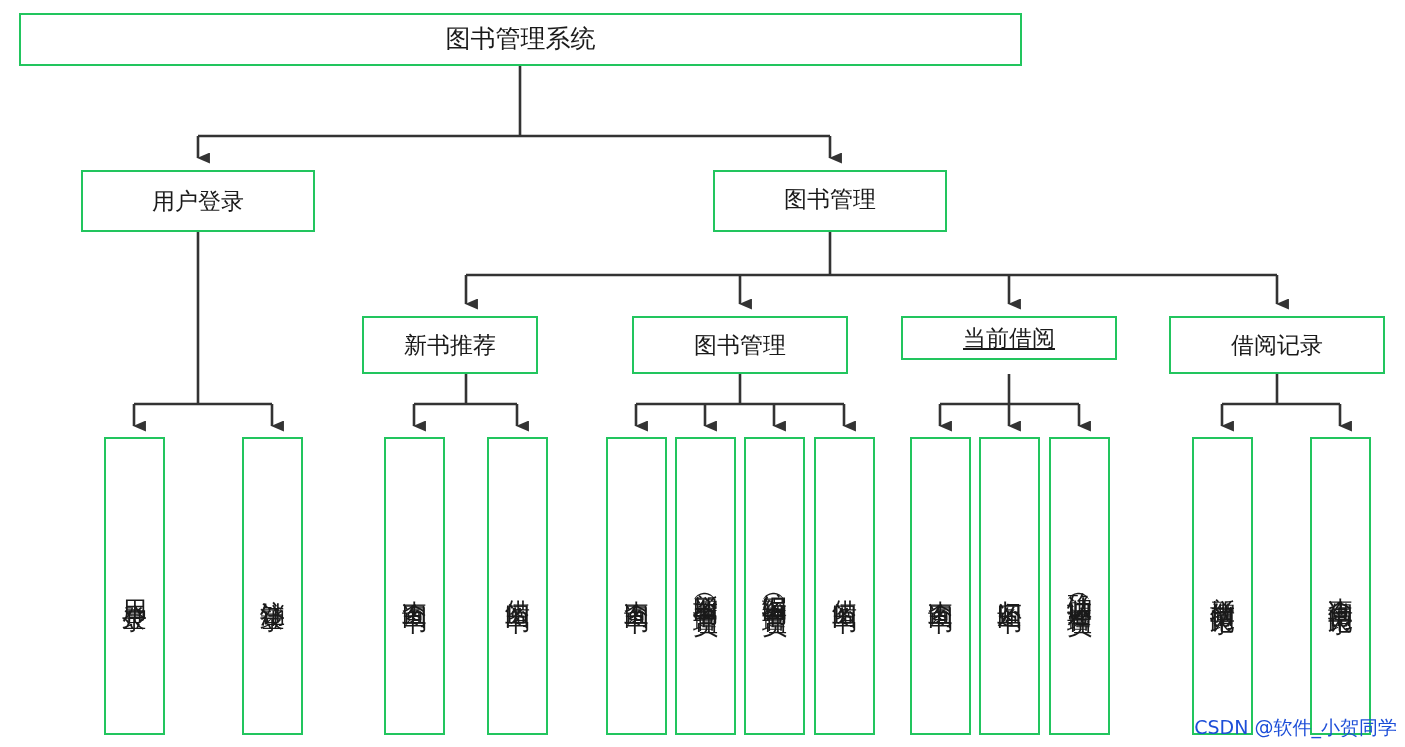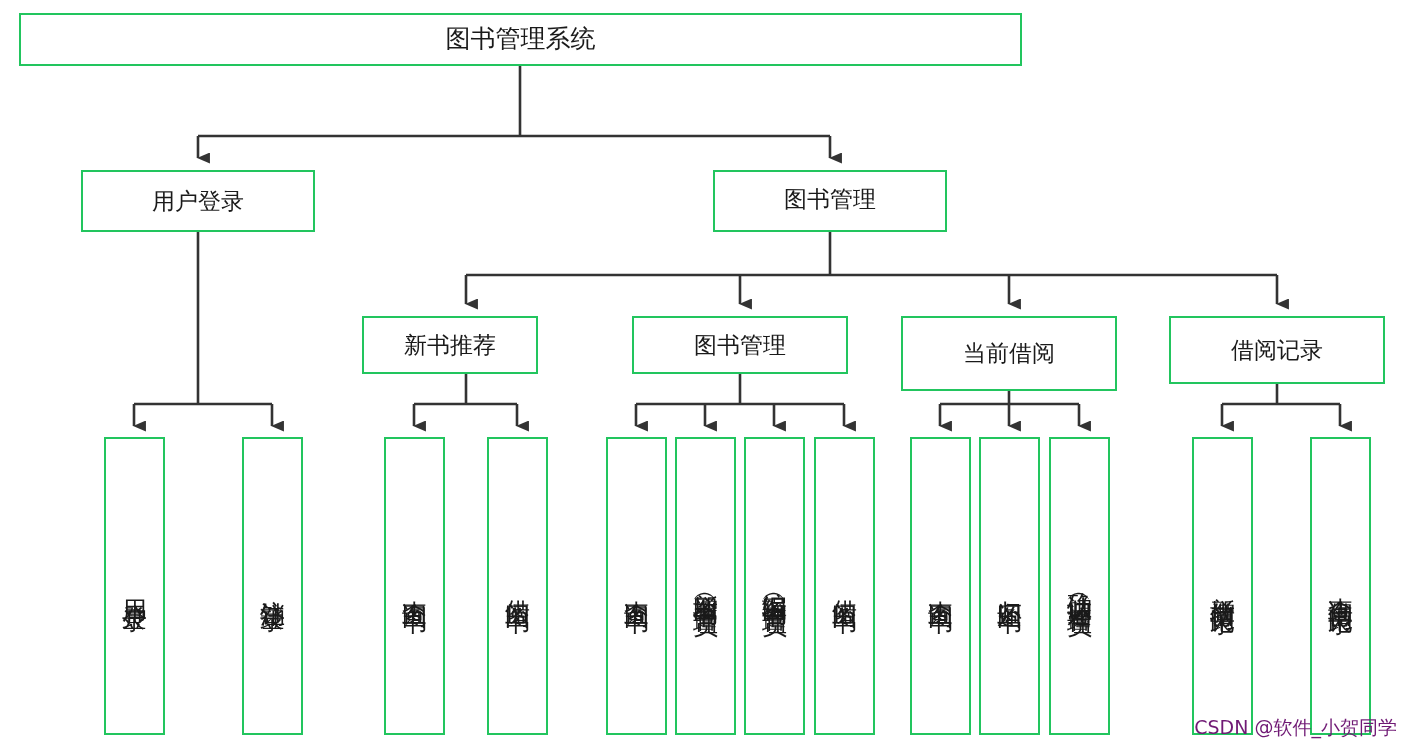--- a/index.html
+++ b/index.html
@@ -56,21 +56,21 @@
     font-size: 25px;
     letter-spacing: 3px;
     line-height: 1;
     white-space: nowrap;
   }
   #watermark {
     position: absolute;
     right: 8px;
     bottom: 6px;
     font-size: 19px;
-    color: #701a75;
+    color: #1d4ed8;
     z-index: 3;
     white-space: nowrap;
     font-family: "DejaVu Sans", "Liberation Sans", sans-serif;
   }
 </style>
 </head>
 <body>
 
 <div id="canvas">
 
@@ -134,24 +134,24 @@
   <div class="node lvl2" style="left:713px; top:170px; width:234px; height:62px;font-family:Liberation Mono, monospace;">
     <span class="label">图书管理</span>
   </div>
 
   <div class="node lvl3" style="left:362px; top:316px; width:176px; height:58px;">
     <span class="label">新书推荐</span>
   </div>
   <div class="node lvl3" style="left:632px; top:316px; width:216px; height:58px;">
     <span class="label">图书管理</span>
   </div>
-  <div class="node lvl3" style="left:901px; top:316px; width:216px; height:75px;">
+  <div class="node lvl3" style="left:901px; top:316px; width:216px; height:44px;text-decoration:underline;">
     <span class="label">当前借阅</span>
   </div>
-  <div class="node lvl3" style="left:1169px; top:316px; width:216px; height:68px;">
+  <div class="node lvl3" style="left:1169px; top:316px; width:216px; height:58px;">
     <span class="label">借阅记录</span>
   </div>
 
   <div class="node leaf" style="left:104px; top:437px; width:61px; height:298px;">
     <span class="label">用户登录</span>
   </div>
   <div class="node leaf" style="left:242px; top:437px; width:61px; height:298px;">
     <span class="label">注销登录</span>
   </div>
 

